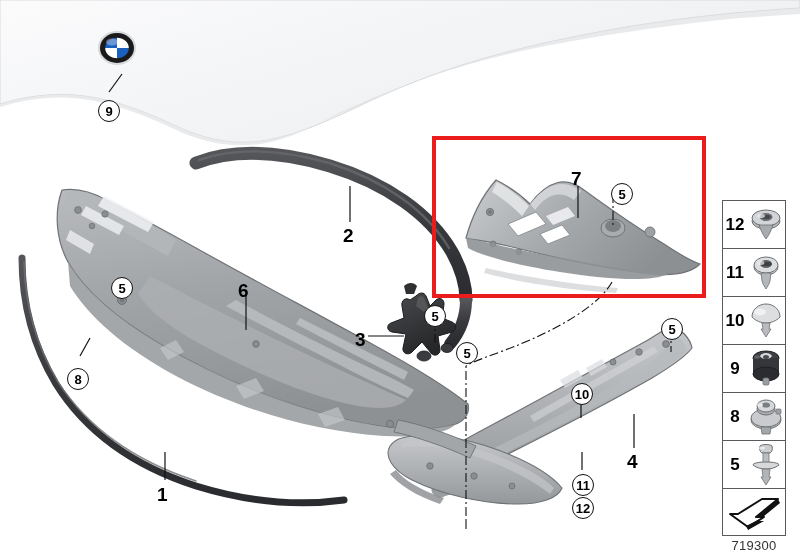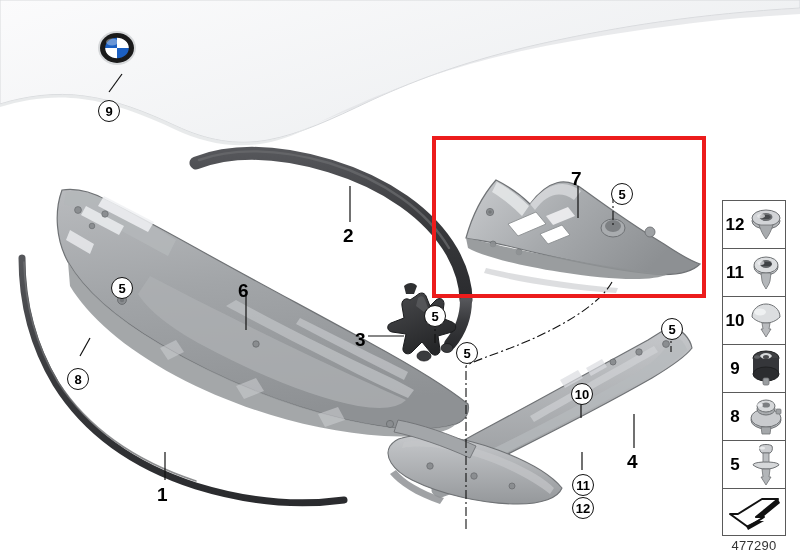--- a/index.html
+++ b/index.html
@@ -349,15 +349,15 @@
     <div class="lcell">
       <div class="licon" style="flex:1 1 auto;">
         <svg width="56" height="34" viewBox="0 0 56 34">
           <path d="M36,3 L52,3 L30,21 L38,21 L22,31 L4,18 L12,18 Z" fill="#ffffff" stroke="#111" stroke-width="2" stroke-linejoin="round"></path>
           <path d="M52,3 L54,7 L32,25 L38,25 L22,34 L20,30 L38,21 L30,21 Z" fill="#111"></path>
         </svg>
       </div>
     </div>
   </div>
 
-  <div id="diagid">477290</div>
+  <div id="diagid">719300</div>
 
 </div>
 
 </body></html>

